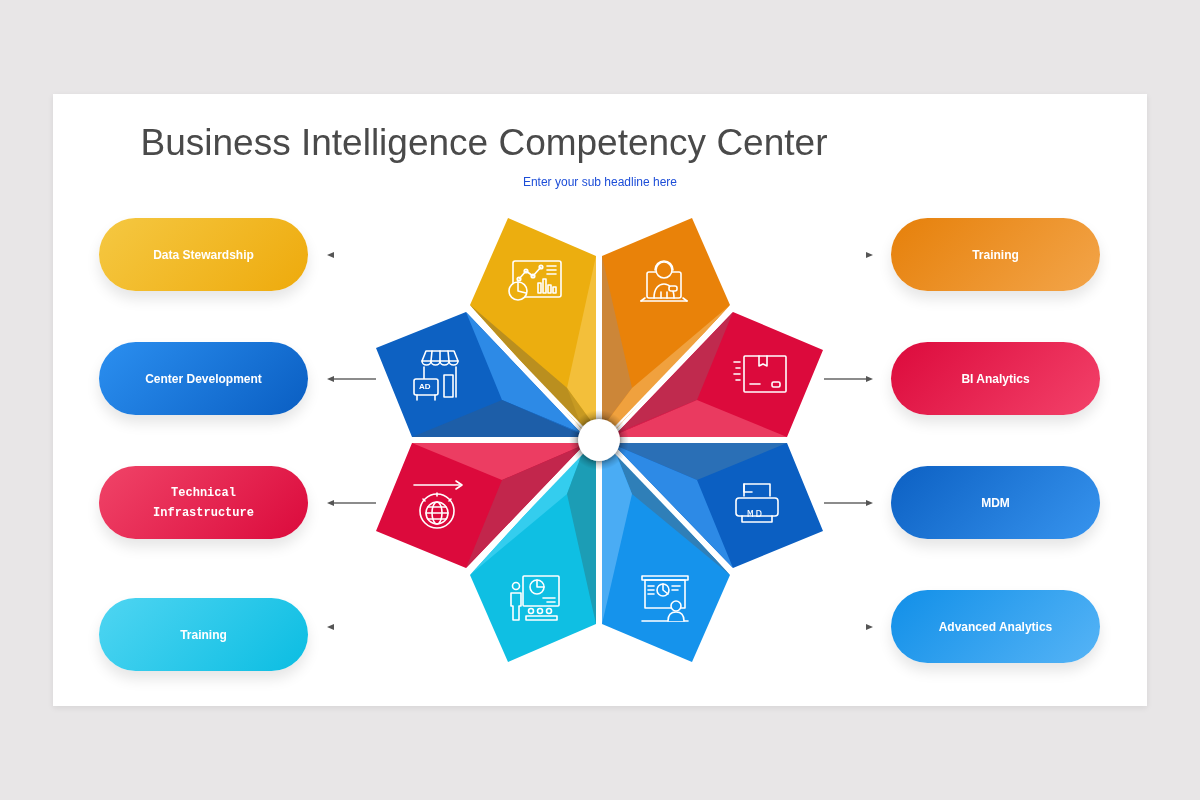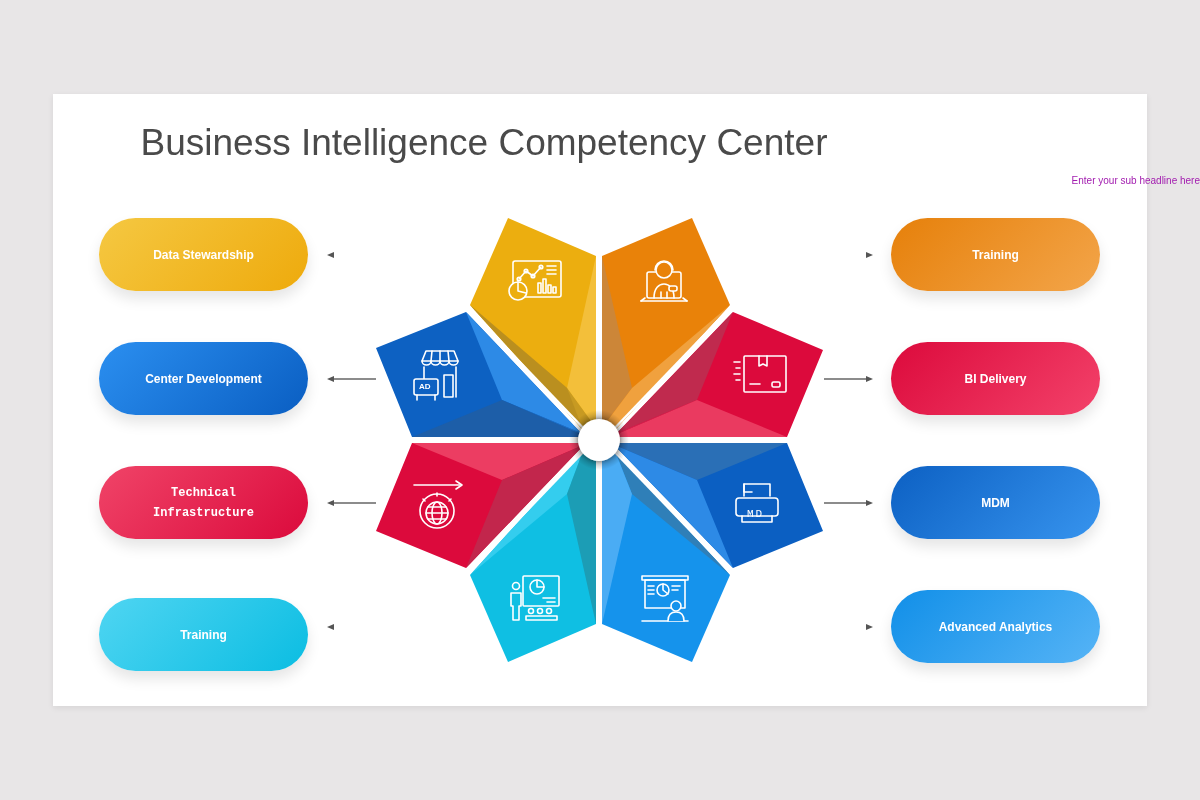--- a/index.html
+++ b/index.html
@@ -9,22 +9,22 @@
   }
   .slide {
     position:absolute; left:53px; top:94px; width:1094px; height:612px; background:#ffffff;
     box-shadow:0 2px 6px rgba(0,0,0,0.08);
   }
   .title {
     position:absolute; left:0; top:122px; width:968px; text-align:center;
     font-size:37px; color:#4a4a4a; font-weight:normal; letter-spacing:0px;
   }
   .subtitle {
-    position:absolute; left:0; top:175px; width:1200px; text-align:right;
-    font-size:10px; color:#a21caf;
+    position:absolute; left:0; top:175px; width:1200px; text-align:center;
+    font-size:12px; color:#1d4ed8;
   }
   .pill {
     position:absolute; width:209px; height:73px; border-radius:37px;
     display:flex; align-items:center; justify-content:center; text-align:center;
     color:#ffffff; font-weight:bold; font-size:12px; line-height:20px;
     box-shadow:0 8px 14px rgba(0,0,0,0.10);
     cursor:pointer;
   }
   .pill span { white-space:pre-line; }
   svg.diagram { position:absolute; left:0; top:0; }
@@ -265,20 +265,20 @@
 Infrastructure</span>
 </div>
 <div class="pill" style="left:99px;top:590px;background:linear-gradient(135deg,#4fd5f2,#0bbde2);margin-top:8px;">
   <span>Training</span>
 </div>
 
 <div class="pill" style="left:891px;top:218px;background:linear-gradient(135deg,#e6800a,#f3a54a);">
   <span>Training</span>
 </div>
 <div class="pill" style="left:891px;top:342px;background:linear-gradient(135deg,#dc0a3c,#f3426a);">
-  <span>BI Delivery</span>
+  <span>BI Analytics</span>
 </div>
 <div class="pill" style="left:891px;top:466px;background:linear-gradient(135deg,#0c60c3,#3794ee);">
   <span>MDM</span>
 </div>
 <div class="pill" style="left:891px;top:590px;background:linear-gradient(135deg,#118fe8,#56b4f6);">
   <span>Advanced Analytics</span>
 </div>
 
 </body></html>

